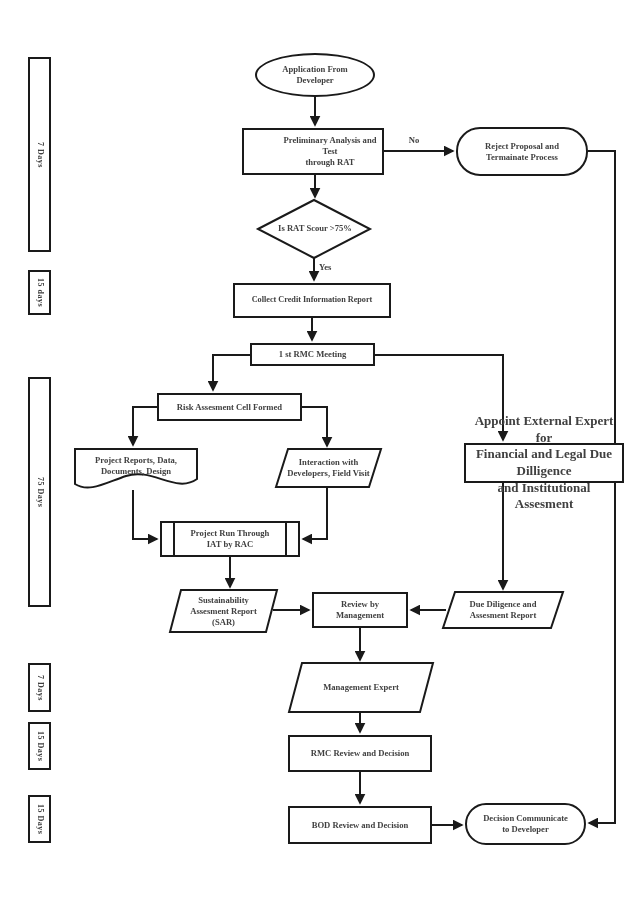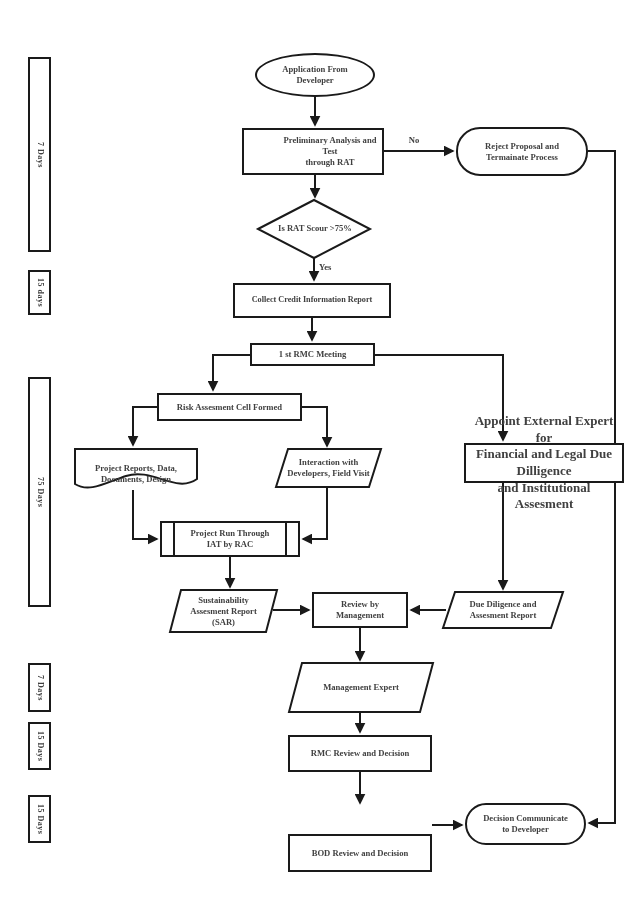--- a/index.html
+++ b/index.html
@@ -24,24 +24,24 @@
   .n-reject{left:456px;top:127px;width:132px;height:49px;}
   .n-collect{left:233px;top:283px;width:158px;height:35px;font-size:8.2px;}
   .n-rmc-meeting{left:250px;top:343px;width:125px;height:23px;}
   .n-risk-cell{left:157px;top:393px;width:145px;height:28px;}
   .n-appoint{left:428px;top:443px;width:160px;height:40px;font-size:13px;margin-left:36px;}
   .n-iat{left:160px;top:521px;width:140px;height:36px;}
   .n-iat .ibar{position:absolute;top:-1px;bottom:-1px;width:2px;background:#1a1a1a;}
   .n-iat .ibar.l{left:11px;} .n-iat .ibar.r{right:11px;}
   .n-review{left:312px;top:592px;width:96px;height:36px;}
   .n-rmc-review{left:288px;top:735px;width:144px;height:37px;}
-  .n-bod-review{left:288px;top:806px;width:144px;height:38px;margin-top:28px;}
+  .n-bod-review{left:288px;top:806px;width:144px;height:38px;}
   .n-decision{left:465px;top:803px;width:121px;height:42px;border-radius:21px;}
   .l-diamond{left:260px;top:200px;width:110px;height:57px;}
-  .l-doc{left:77px;top:447px;width:118px;height:38px;margin-top:8px;}
+  .l-doc{left:77px;top:447px;width:118px;height:38px;}
   .l-interaction{left:278px;top:449px;width:101px;height:38px;}
   .l-sar{left:172px;top:590px;width:103px;height:42px;}
   .l-due{left:445px;top:592px;width:116px;height:36px;}
   .l-mgmt-report{left:291px;top:663px;width:140px;height:49px;}
   .l-no{left:399px;top:133px;width:30px;height:14px;}
   .l-yes{left:317px;top:260px;width:32px;height:14px;justify-content:flex-start;}
   .bar-1{left:28px;top:57px;width:23px;height:195px;}
   .bar-2{left:28px;top:270px;width:23px;height:45px;}
   .bar-3{left:28px;top:377px;width:23px;height:230px;}
   .bar-4{left:28px;top:663px;width:23px;height:49px;}

